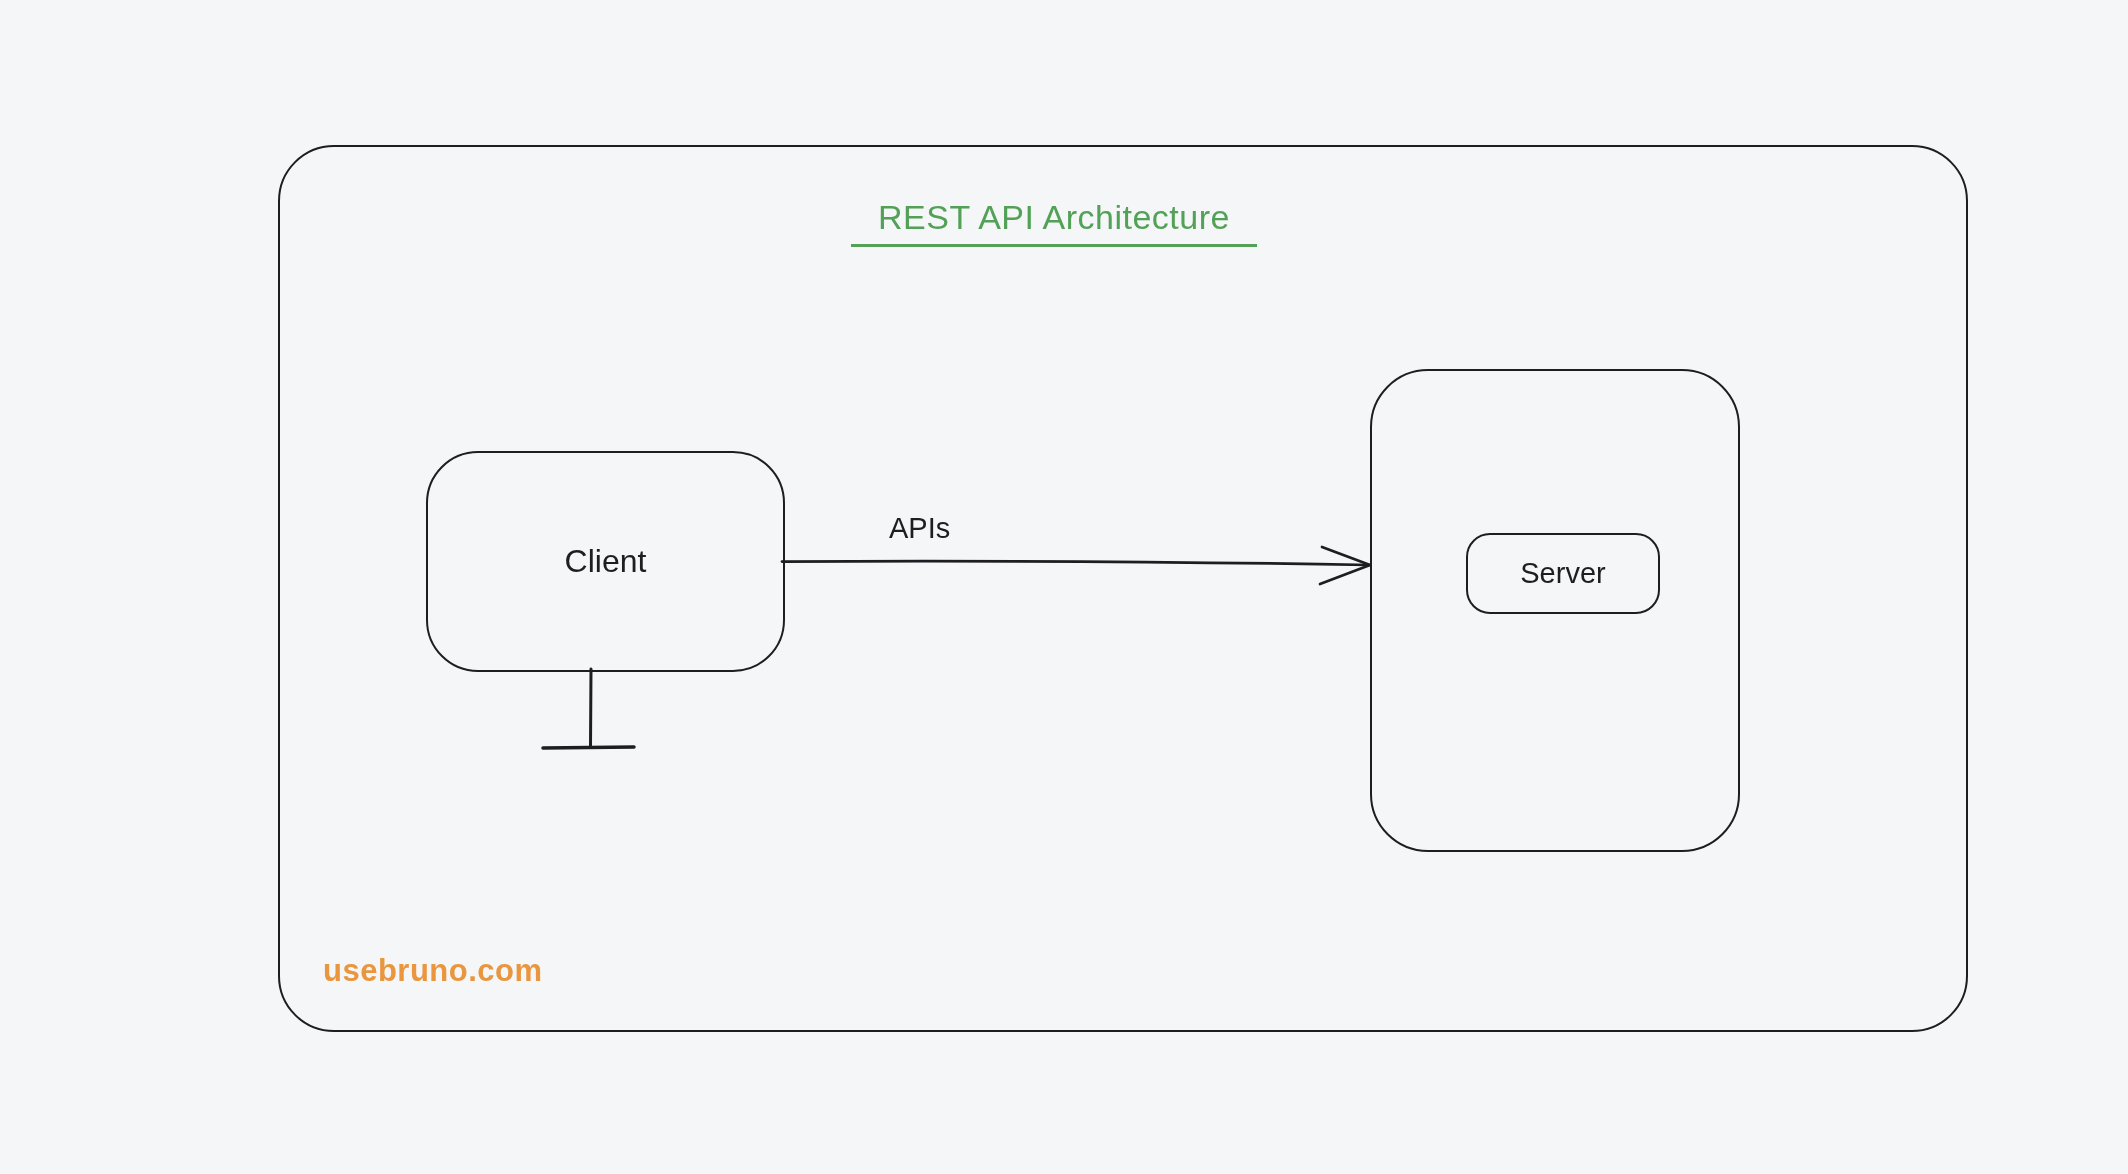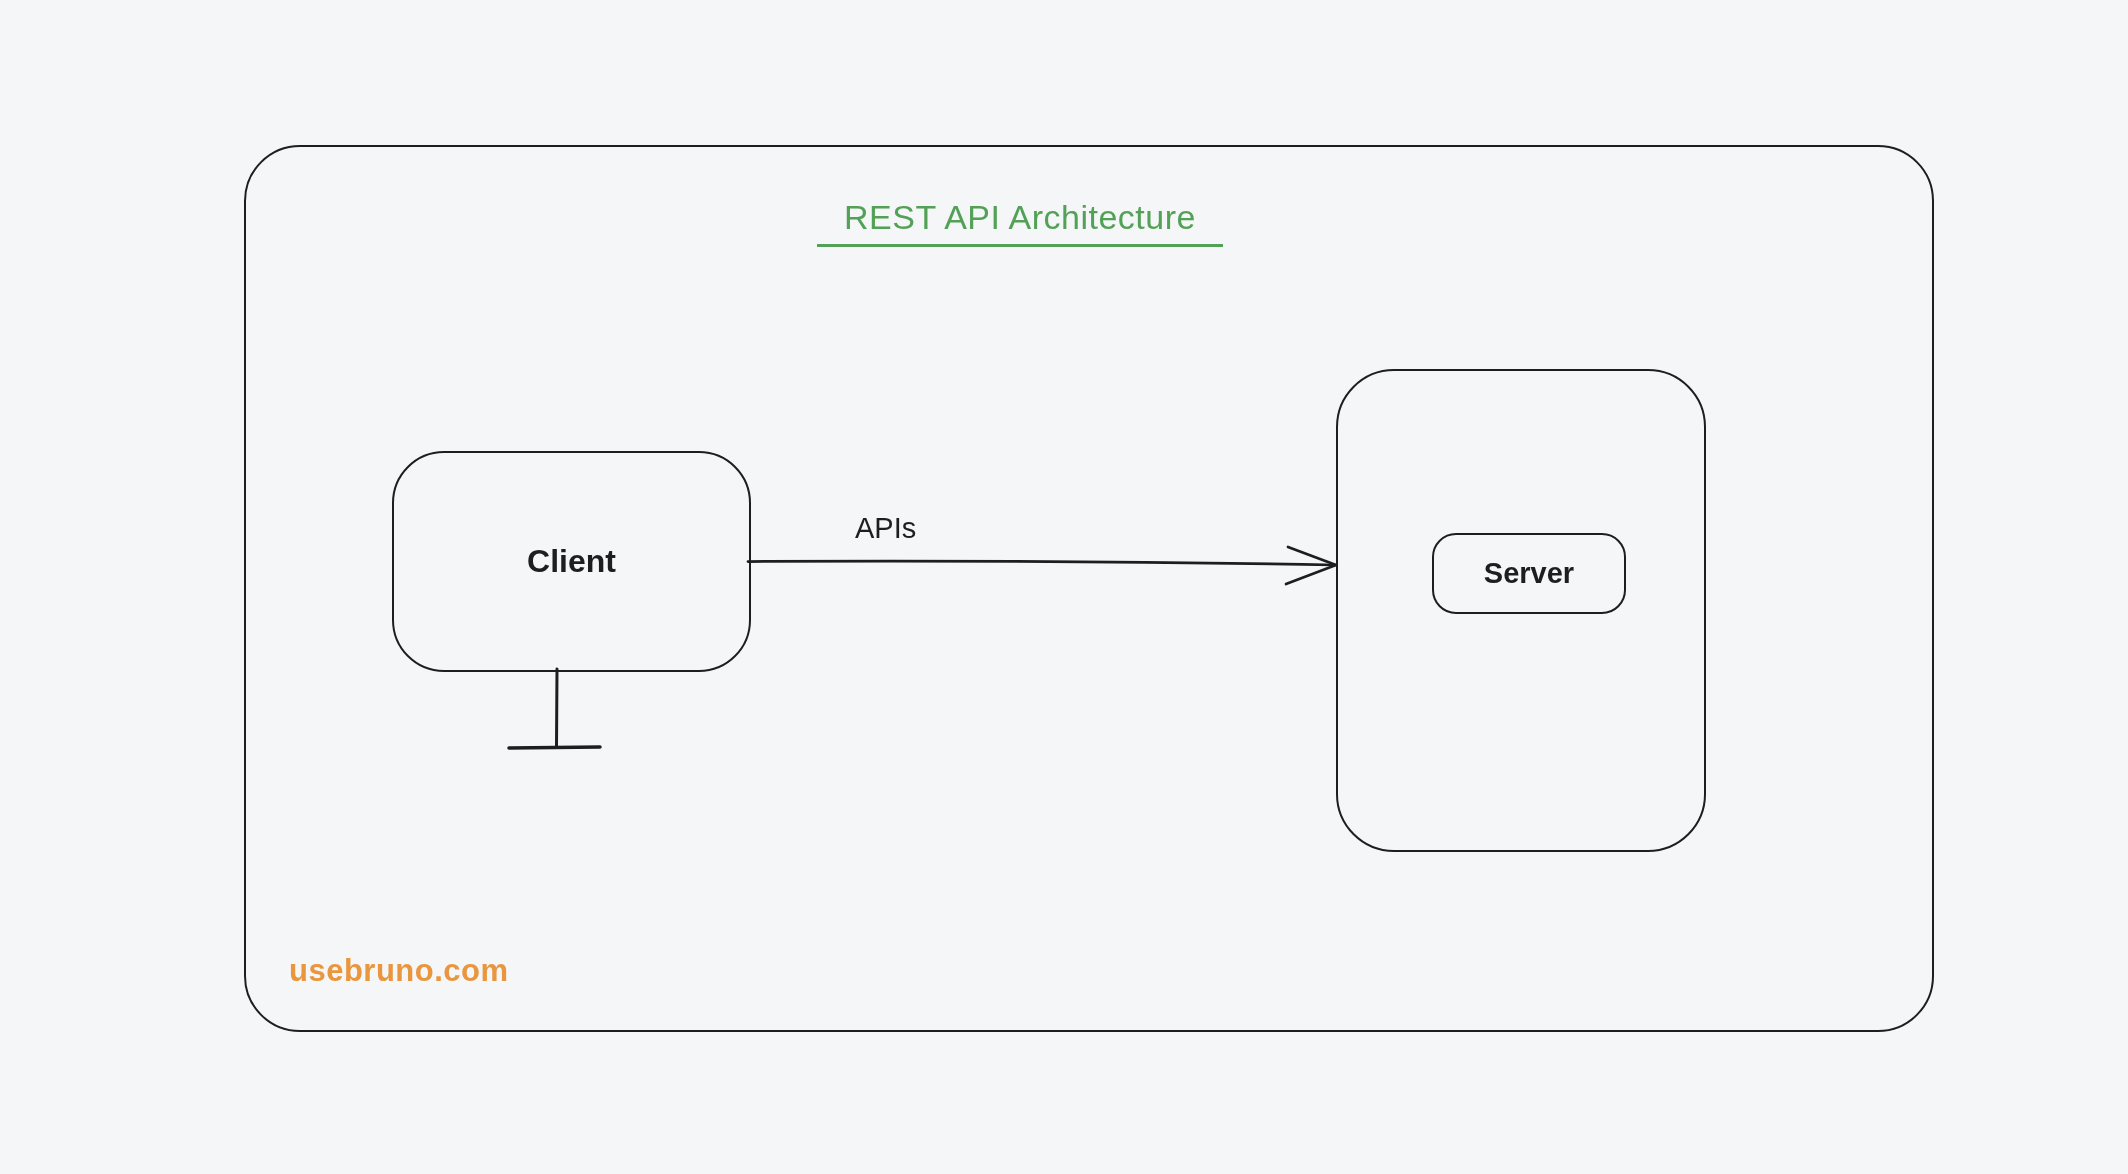--- a/index.html
+++ b/index.html
@@ -9,20 +9,21 @@
     --orange:#e9963e;
   }
   html,body{margin:0;padding:0;background:var(--bg);}
   .canvas{
     position:relative;
     width:2080px;height:1174px;
     background:var(--bg);
     font-family:"Liberation Sans", sans-serif;
     color:var(--stroke);
     overflow:hidden;
+    margin-left:34px;
   }
   .abs{position:absolute;}
   
   .frame{
     left:244px;top:145px;width:1686px;height:883px;
     border:2.5px solid var(--stroke);
     border-radius:56px;
     background:transparent;
   }
   
@@ -33,35 +34,35 @@
     color:var(--green);
     padding-bottom:5px;
     border-bottom:3px solid var(--green);
     letter-spacing:0.5px;
   }
   
   .client-node{
     left:392px;top:451px;width:355px;height:217px;
     border:2.5px solid var(--stroke);
     border-radius:52px;
-    display:flex;align-items:center;justify-content:center;font-weight:bold;
+    display:flex;align-items:center;justify-content:center;
   }
   .client-node .node-label{font-size:32px;}
   
   .server-container{
     left:1336px;top:369px;width:366px;height:479px;
     border:2.5px solid var(--stroke);
     border-radius:58px;
   }
   
   .server-node{
     left:1432px;top:533px;width:190px;height:77px;
     border:2.5px solid var(--stroke);
     border-radius:24px;
-    display:flex;align-items:center;justify-content:center;font-weight:bold;
+    display:flex;align-items:center;justify-content:center;
   }
   .server-node .node-label{font-size:29px;}
   
   .edge-label{
     left:855px;top:512px;width:200px;
     font-size:29px;
   }
   
   .watermark{
     left:289px;top:953px;

